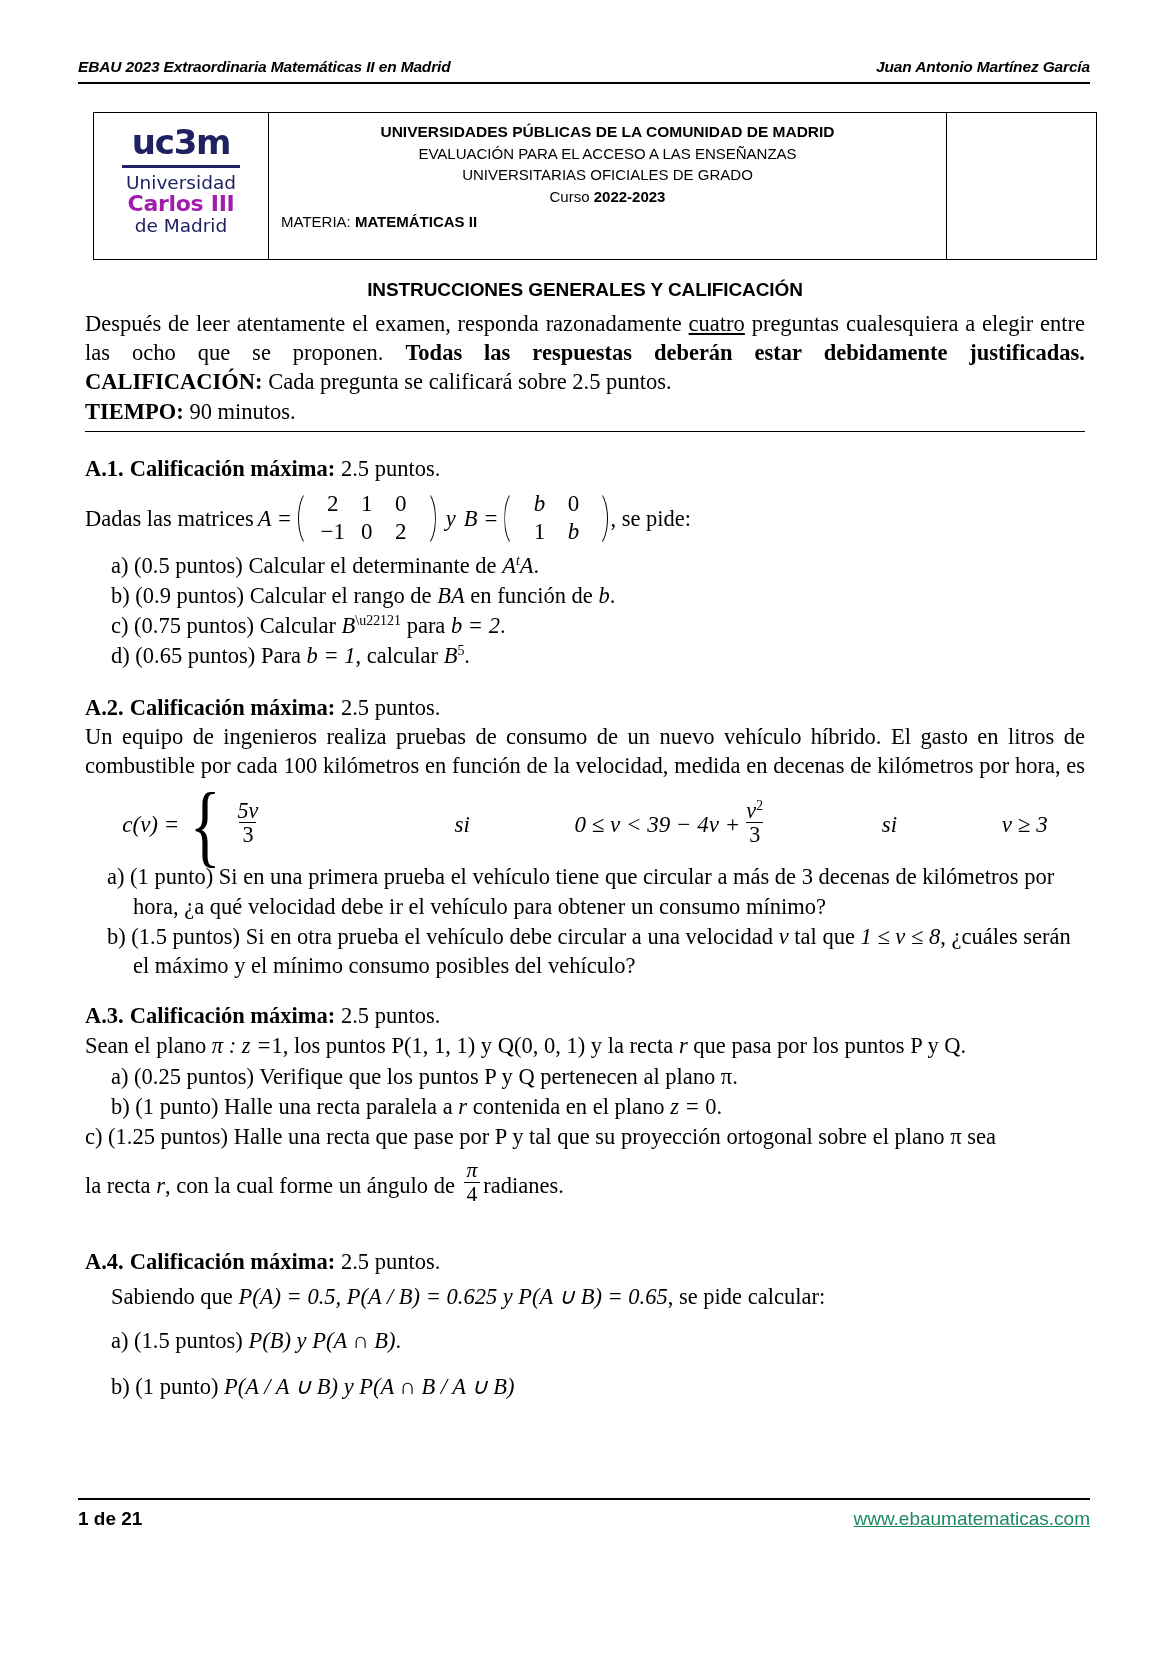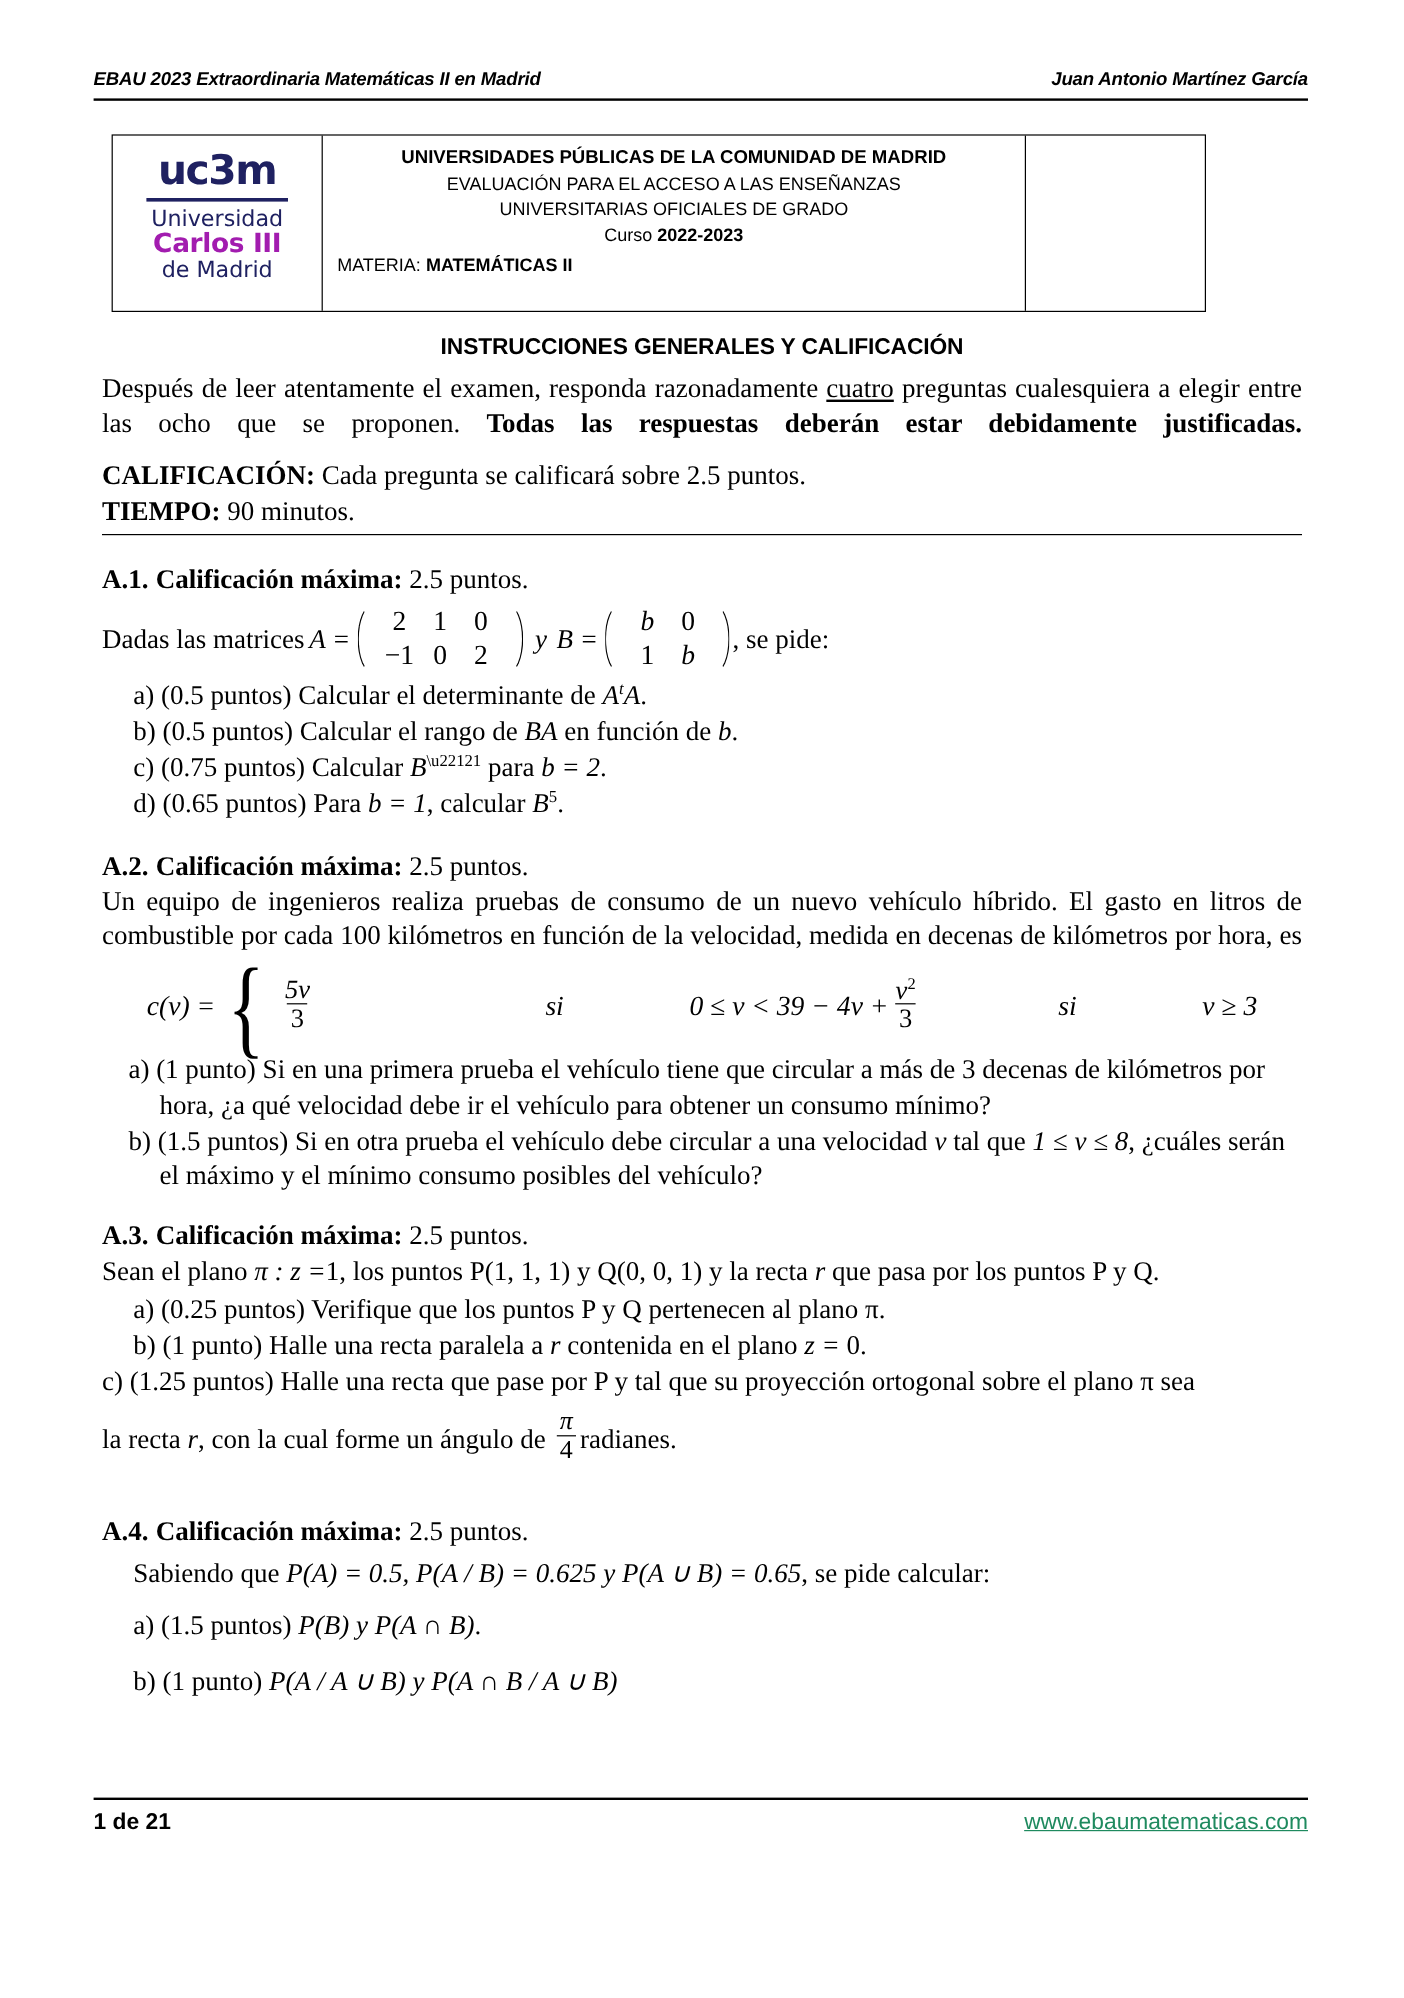--- a/index.html
+++ b/index.html
@@ -47,21 +47,21 @@
     bottom: -8px;
     height: 2px;
     background: #000;
   }
 
   
   .title-table {
     position: absolute;
     top: 112px;
     left: 93px;
-    width: 912px;
+    width: 1004px;
     border: 1.5px solid #000;
     box-sizing: border-box;
     display: flex;
     height: 148px;
   }
   .logo-cell {
     width: 175px;
     border-right: 1.5px solid #000;
     box-sizing: border-box;
     display: flex;
@@ -161,21 +161,20 @@
   }
   p.just {
     text-align: justify;
     margin: 0;
     text-align-last: justify;
   }
   .u { text-decoration: underline; }
   .b { font-weight: bold; }
 
   .calif-block {
-    margin-top: 14px;
     line-height: 1.34;
   }
   .rule-thin {
     border-top: 1.5px solid #000;
     margin-top: 4px;
     width: 1000px;
   }
 
   .qblock { margin-top: 22px; }
   .qhead { font-size: 22.5px; }
@@ -391,21 +390,21 @@
               <span class="mcell ital">b</span>
             </span>
           </span>
           <span class="paren r"></span>
         </span>
         <span>, se pide:</span>
       </div>
 
       <div class="items">
         <div class="item"><span>a) (0.5 puntos) </span><span>Calcular el determinante de </span><span class="math">A<span class="sup">t</span>A</span><span>.</span></div>
-        <div class="item"><span>b) (0.5 puntos) </span><span>Calcular el rango de </span><span class="math">BA</span><span> en función de <span class="math">b</span>.</span></div>
+        <div class="item"><span>b) (0.9 puntos) </span><span>Calcular el rango de </span><span class="math">BA</span><span> en función de <span class="math">b</span>.</span></div>
         <div class="item"><span>c) (0.75 puntos) </span><span>Calcular </span><span class="math">B<span class="supn">\u22121</span></span><span> para <span class="math">b = 2</span>.</span></div>
         <div class="item"><span>d) (0.65 puntos) </span><span>Para <span class="math">b = 1</span>, calcular </span><span class="math">B<span class="supn">5</span></span><span>.</span></div>
       </div>
     </div>
 
     <div class="qblock">
       <div class="qhead"><span class="b">A.2.</span><span class="b" style="margin-left:6px">Calificación máxima:</span><span> 2.5 puntos.</span></div>
       <p class="just">Un equipo de ingenieros realiza pruebas de consumo de un nuevo vehículo híbrido. El gasto en litros de combustible por cada 100 kilómetros en función de la velocidad, medida en decenas de kilómetros por hora, es</p>
 
       <div class="piecewise">

